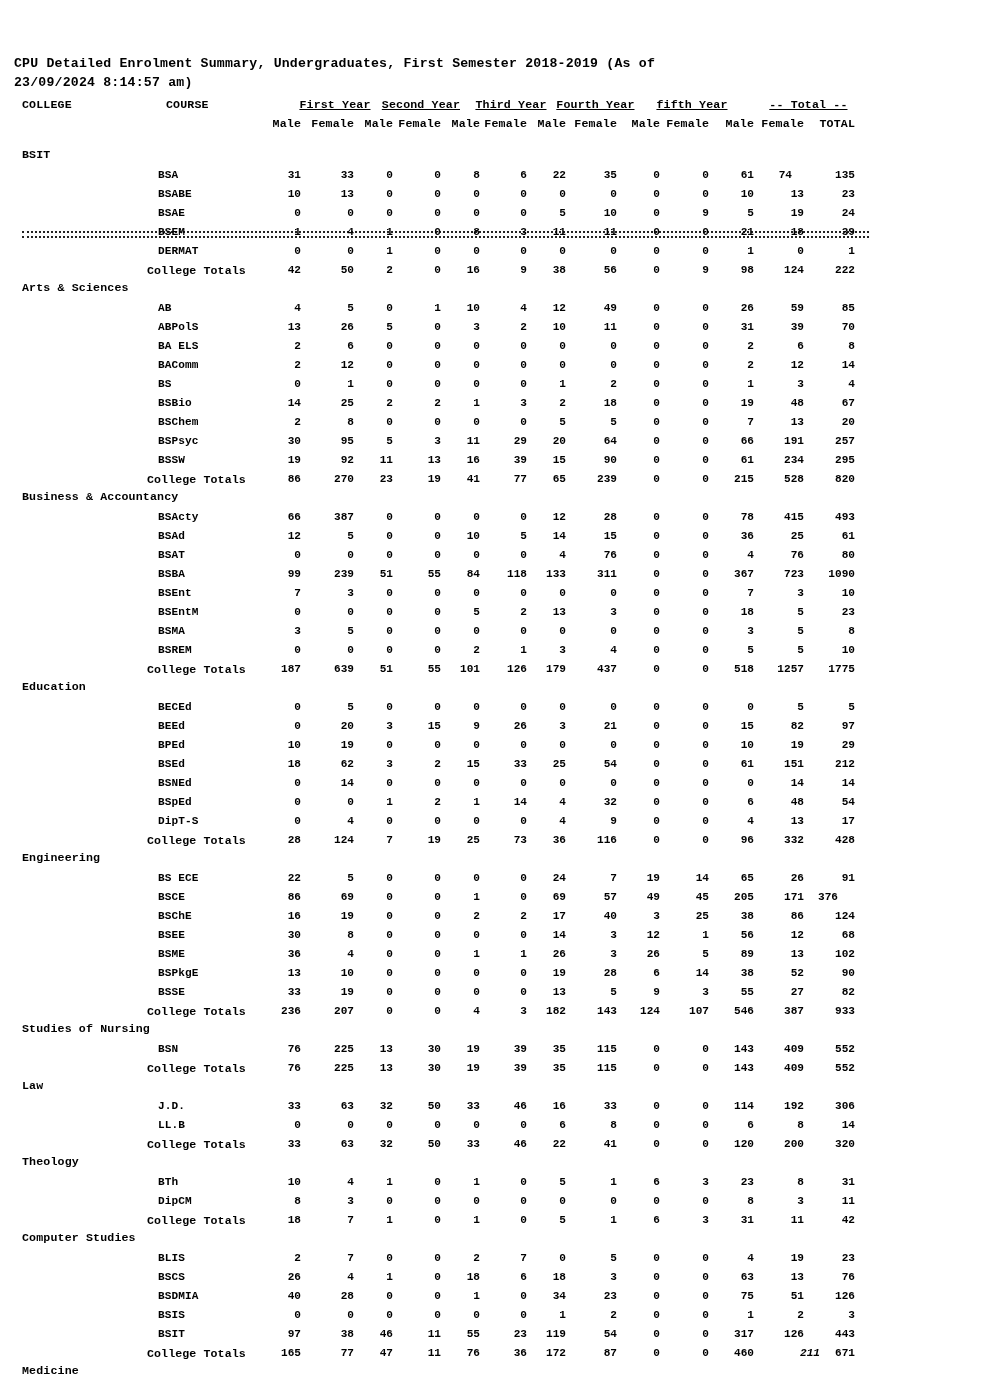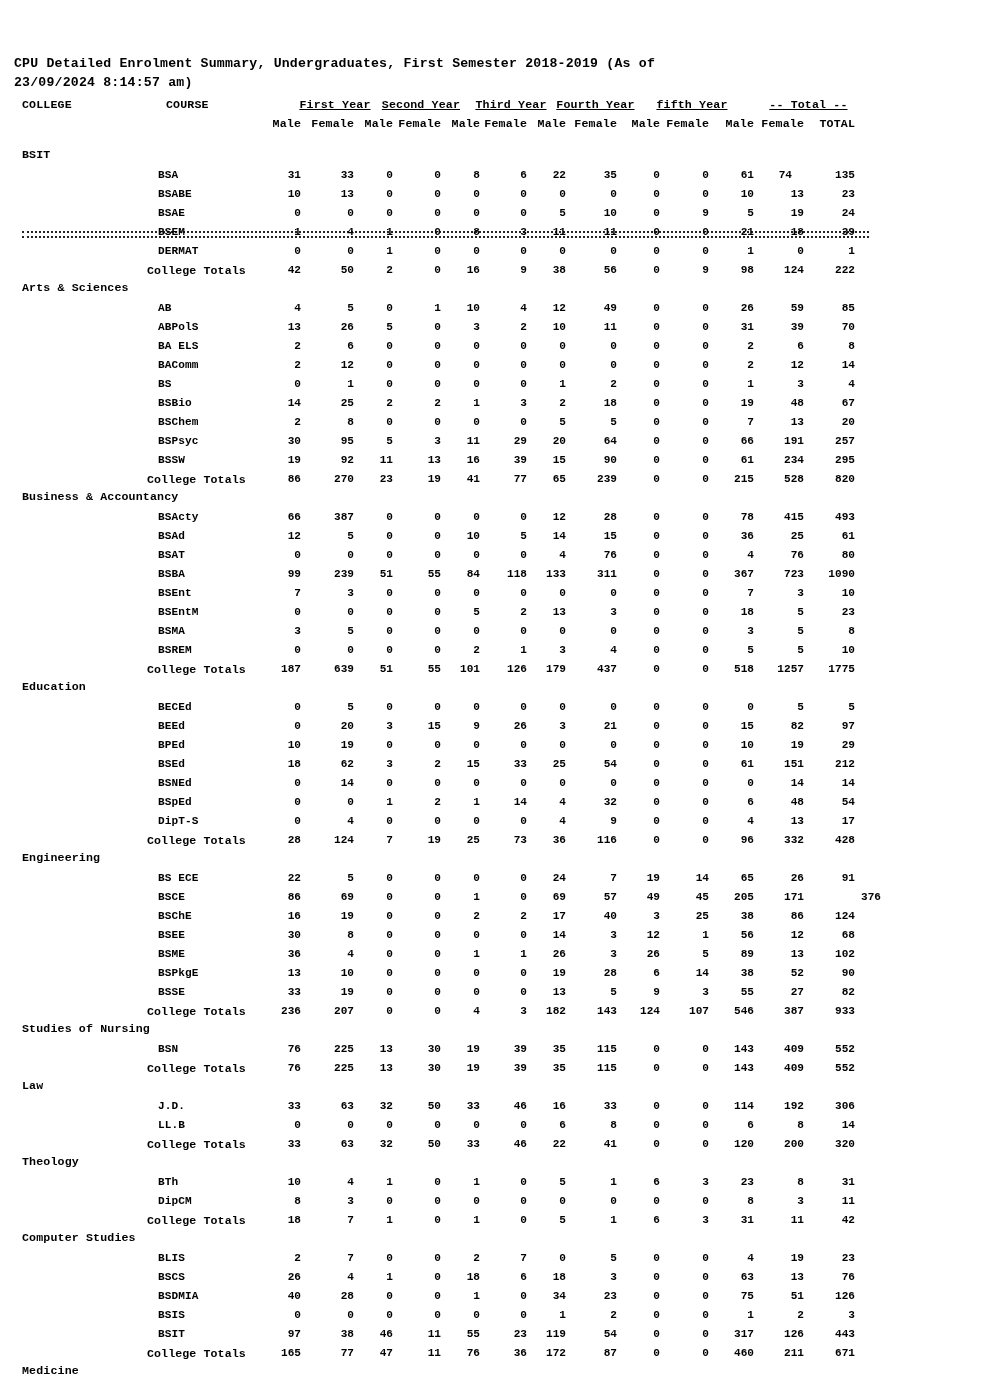--- a/index.html
+++ b/index.html
@@ -710,21 +710,21 @@
         <div class="v" style="left: 283px; width: 110px;">0</div>
         <div class="v" style="left: 331px; width: 110px;">0</div>
         <div class="v" style="left: 370px; width: 110px;">1</div>
         <div class="v" style="left: 417px; width: 110px;">0</div>
         <div class="v" style="left: 456px; width: 110px;">69</div>
         <div class="v" style="left: 507px; width: 110px;">57</div>
         <div class="v" style="left: 550px; width: 110px;">49</div>
         <div class="v" style="left: 599px; width: 110px;">45</div>
         <div class="v" style="left: 644px; width: 110px;">205</div>
         <div class="v" style="left: 694px; width: 110px;">171</div>
-        <div class="v" style="left: 771px; width: 110px;">376</div>
+        <div class="v" style="left: 728px; width: 110px;">376</div>
       </div>
       <div class="row" style="position: absolute; left: 0px; top: 760px; width: 989px; height: 19px;">
         <div class="lbl-course course">BSChE</div>
         <div class="v" style="left: 191px; width: 110px;">16</div>
         <div class="v" style="left: 244px; width: 110px;">19</div>
         <div class="v" style="left: 283px; width: 110px;">0</div>
         <div class="v" style="left: 331px; width: 110px;">0</div>
         <div class="v" style="left: 370px; width: 110px;">2</div>
         <div class="v" style="left: 417px; width: 110px;">2</div>
         <div class="v" style="left: 456px; width: 110px;">17</div>
@@ -1041,21 +1041,21 @@
         <div class="v" style="left: 244px; width: 110px;">77</div>
         <div class="v" style="left: 283px; width: 110px;">47</div>
         <div class="v" style="left: 331px; width: 110px;">11</div>
         <div class="v" style="left: 370px; width: 110px;">76</div>
         <div class="v" style="left: 417px; width: 110px;">36</div>
         <div class="v" style="left: 456px; width: 110px;">172</div>
         <div class="v" style="left: 507px; width: 110px;">87</div>
         <div class="v" style="left: 550px; width: 110px;">0</div>
         <div class="v" style="left: 599px; width: 110px;">0</div>
         <div class="v" style="left: 644px; width: 110px;">460</div>
-        <div class="v" style="left: 694px; width: 110px;">211</div>
+        <div class="v" style="left: 710px; width: 110px; font-style: italic;">211</div>
         <div class="v" style="left: 745px; width: 110px;">671</div>
       </div>
       <div class="row college" style="position: absolute; left: 0px; top: 1216px; width: 989px; height: 19px;">
         <div class="lbl-college">Medicine</div>
       </div>
     </div>
 
 </div>
 
 </body></html>

